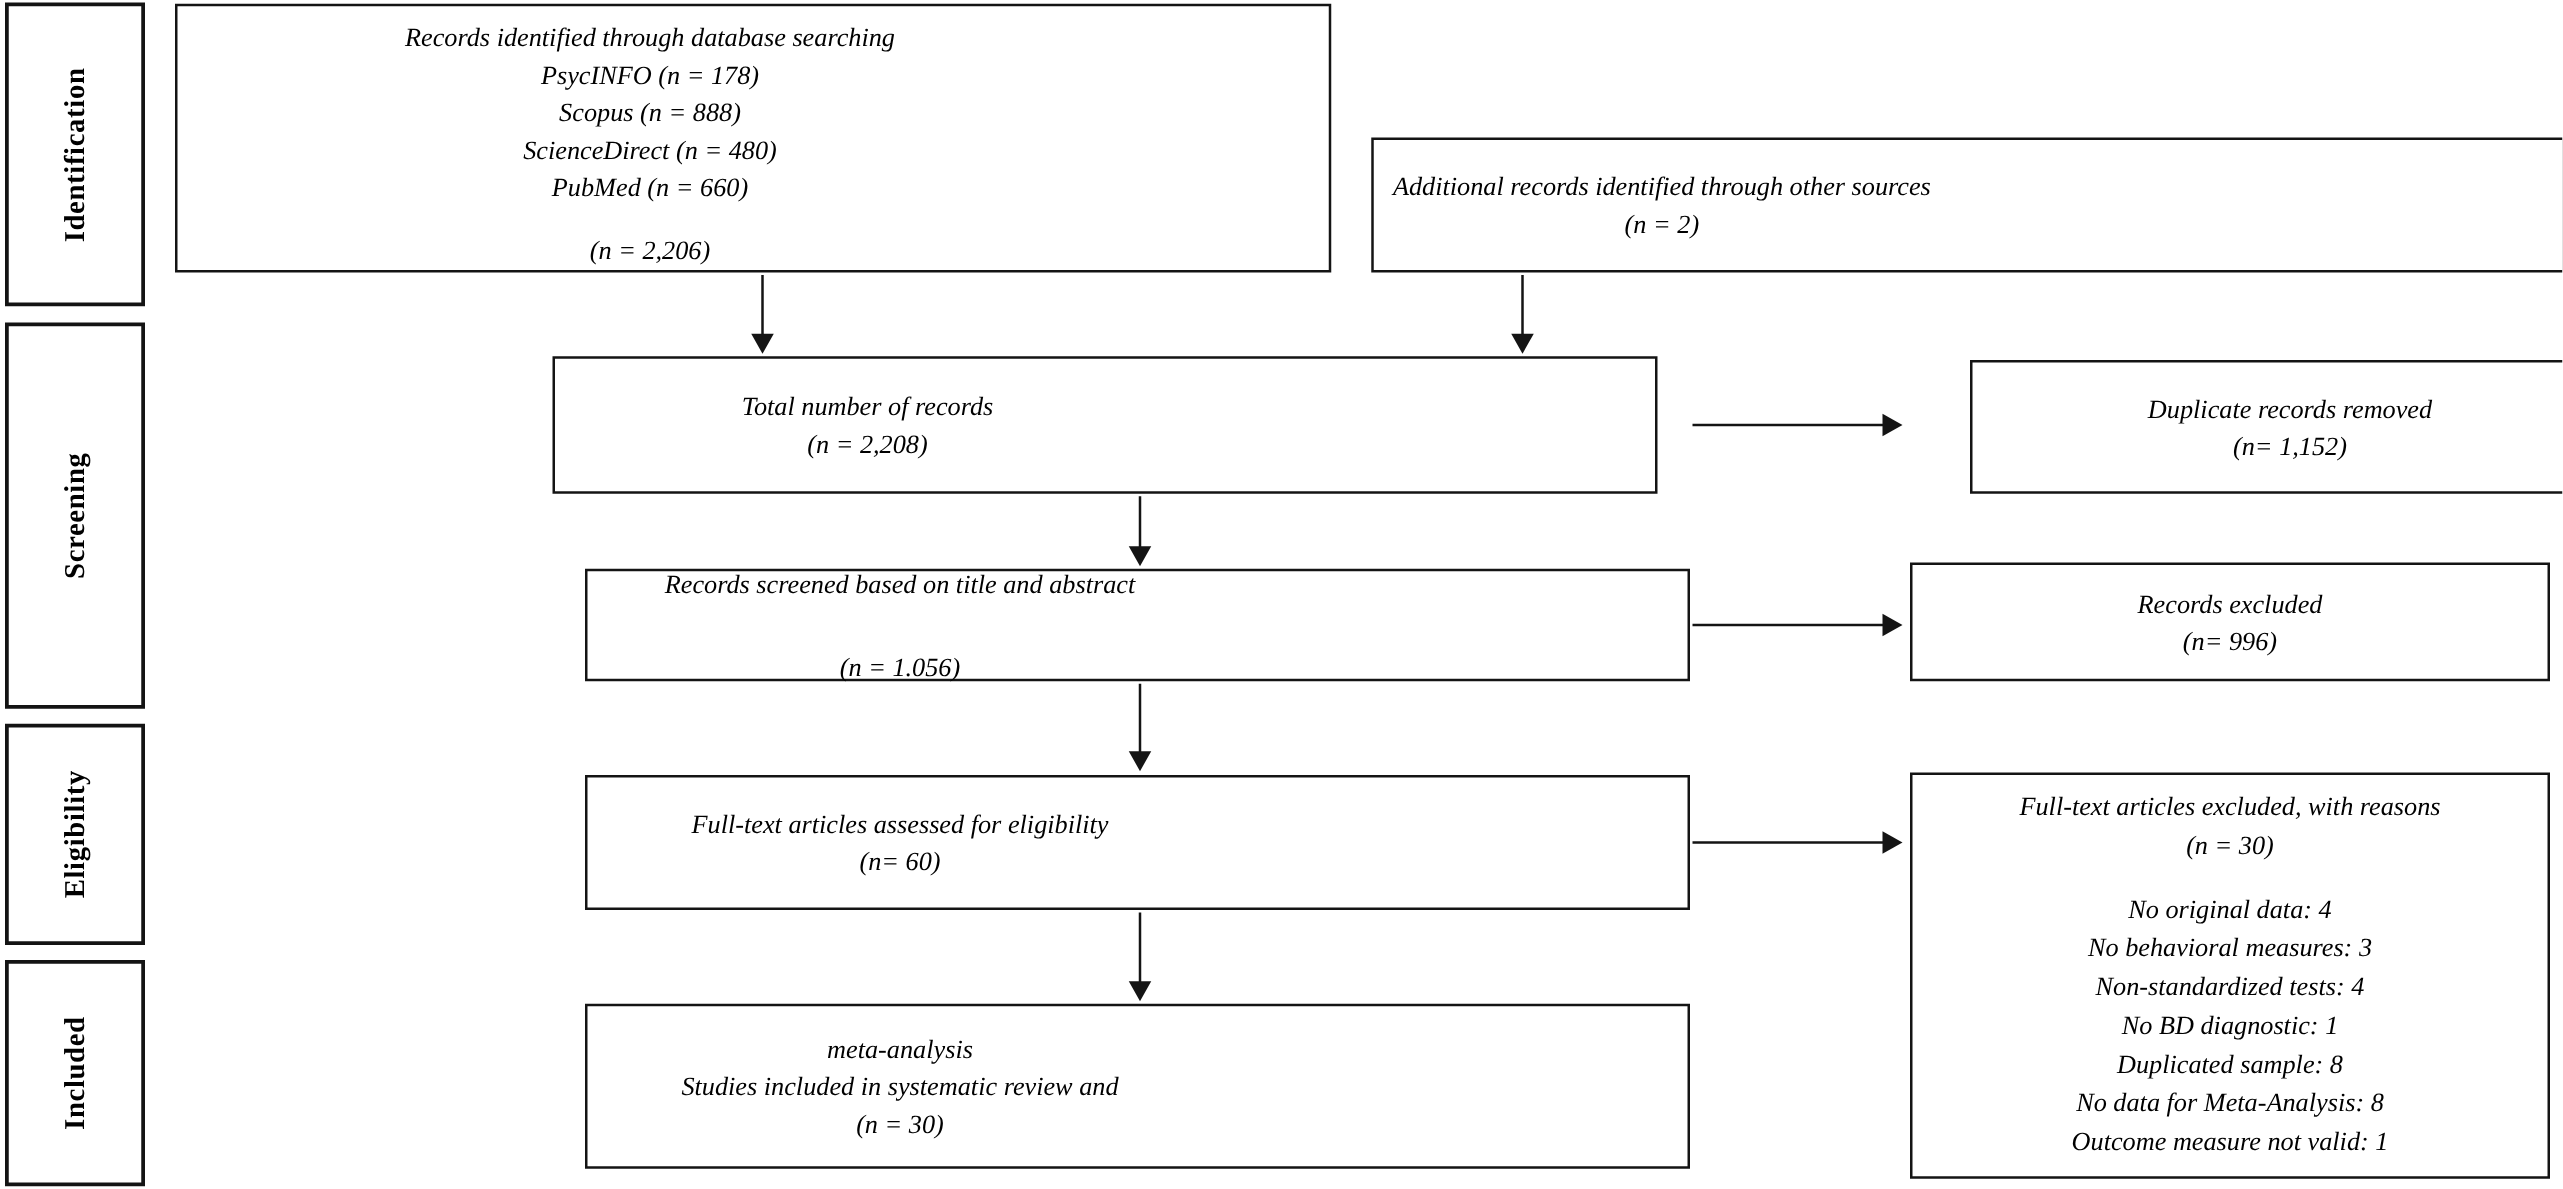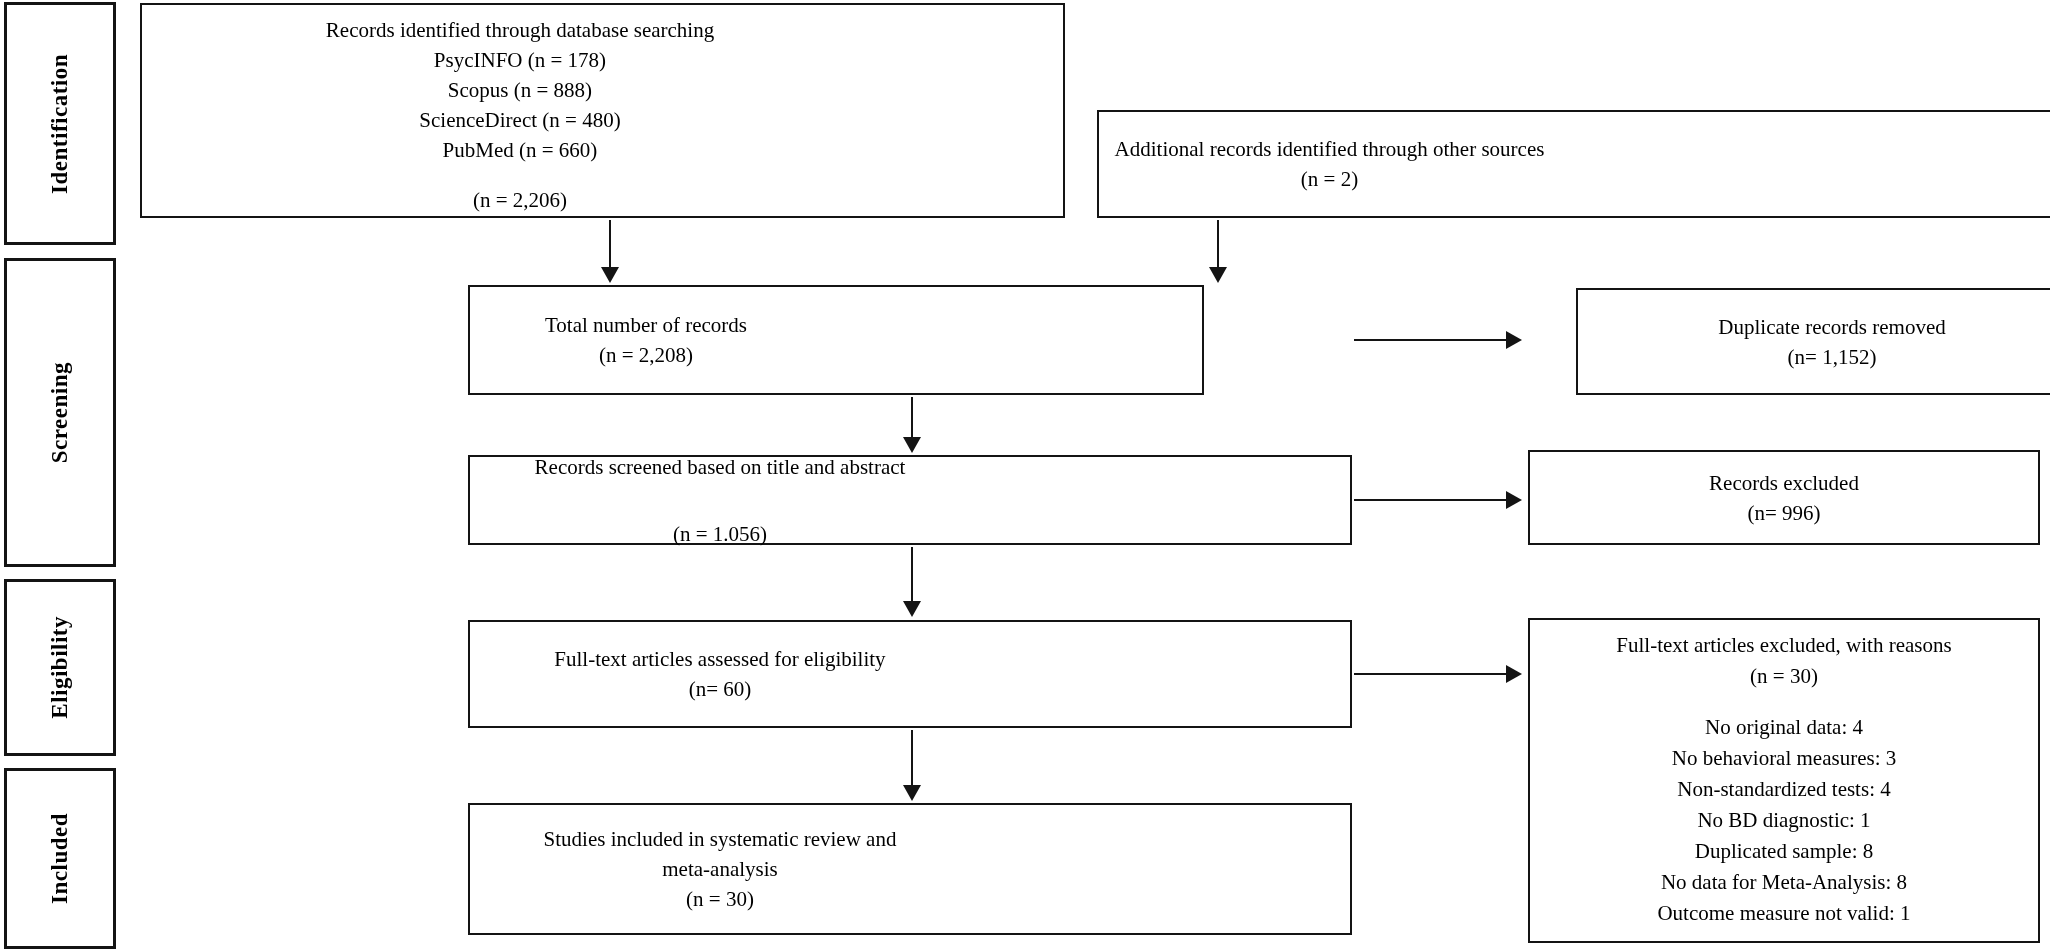--- a/index.html
+++ b/index.html
@@ -45,21 +45,21 @@
     background: #ffffff;
     box-sizing: border-box;
     display: flex;
     flex-direction: column;
     align-items: center;
     justify-content: center;
     text-align: center;
     font-size: 21px;
     line-height: 30px;
   }
-  .node .line { width: 100%; }
+  .node .line { width: 100%; font-style: italic; }
   .node .blank { height: 20px; line-height: 20px; }
 
   .top-align {
     justify-content: flex-start;
     padding-top: 10px;
   }
 
   
   .shift-box1 { padding-right: 165px; }
   .shift-box2 { padding-right: 490px; margin-left: 10px; }
@@ -123,21 +123,21 @@
       <div class="line">PubMed (n = 660)</div>
       <div class="line blank">&nbsp;</div>
       <div class="line">(n = 2,206)</div>
     </div>
 
   <div class="node shift-box2" style="left:1087px; top:110px; width:955px; height:108px;">
       <div class="line">Additional records identified through other sources</div>
       <div class="line">(n = 2)</div>
     </div>
 
-  <div class="node shift-mid" style="left:468px; top:285px; width:736px; height:110px;">
+  <div class="node shift-mid" style="left:442px; top:285px; width:884px; height:110px;">
       <div class="line">Total number of records</div>
       <div class="line">(n = 2,208)</div>
     </div>
 
   <div class="node" style="left:1528px; top:288px; width:512px; height:107px;margin-left:48px;">
       <div class="line">Duplicate records removed</div>
       <div class="line">(n= 1,152)</div>
     </div>
 
   <div class="node shift-mid" style="left:468px; top:455px; width:884px; height:90px;gap:37px;">
@@ -162,22 +162,22 @@
       <div class="line">No original data: 4</div>
       <div class="line">No behavioral measures: 3</div>
       <div class="line">Non-standardized tests: 4</div>
       <div class="line">No BD diagnostic: 1</div>
       <div class="line">Duplicated sample: 8</div>
       <div class="line">No data for Meta-Analysis: 8</div>
       <div class="line">Outcome measure not valid: 1</div>
     </div>
 
   <div class="node shift-mid" style="left:468px; top:803px; width:884px; height:132px;">
+      <div class="line">meta-analysis</div>
       <div class="line">Studies included in systematic review and</div>
-      <div class="line">meta-analysis</div>
       <div class="line">(n = 30)</div>
     </div>
 
   <div class="varrow" style="left:601px; top:220px; height:63px;">
     <div class="vshaft"></div>
     <div class="vhead"></div>
   </div>
   <div class="varrow" style="left:1209px; top:220px; height:63px;">
     <div class="vshaft"></div>
     <div class="vhead"></div>

